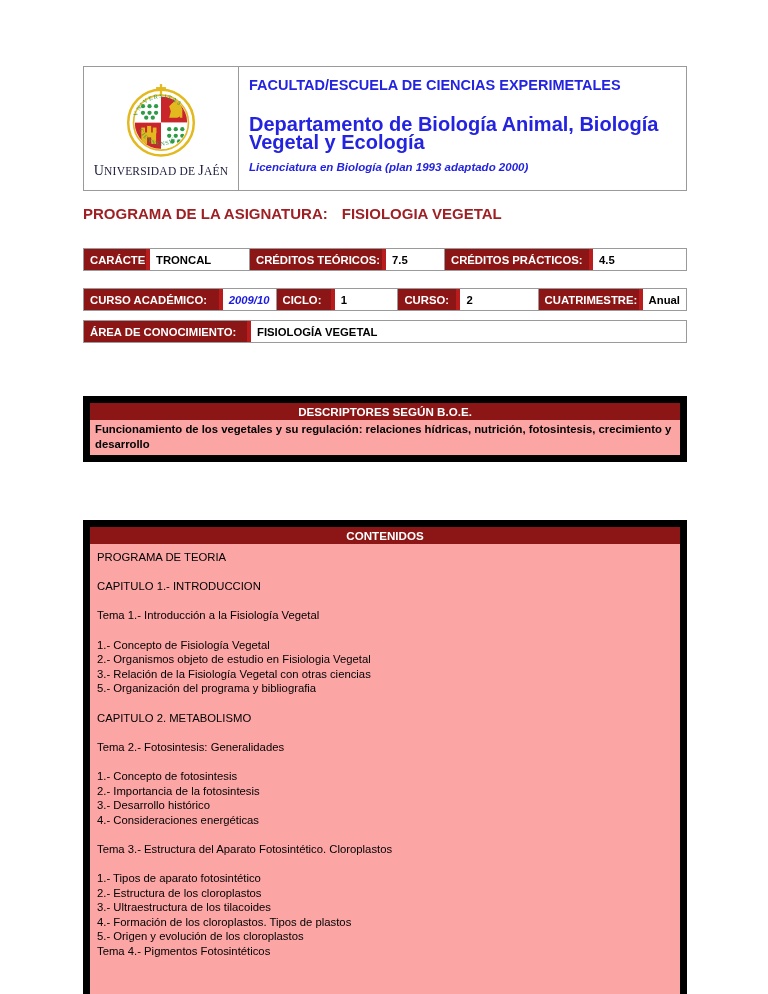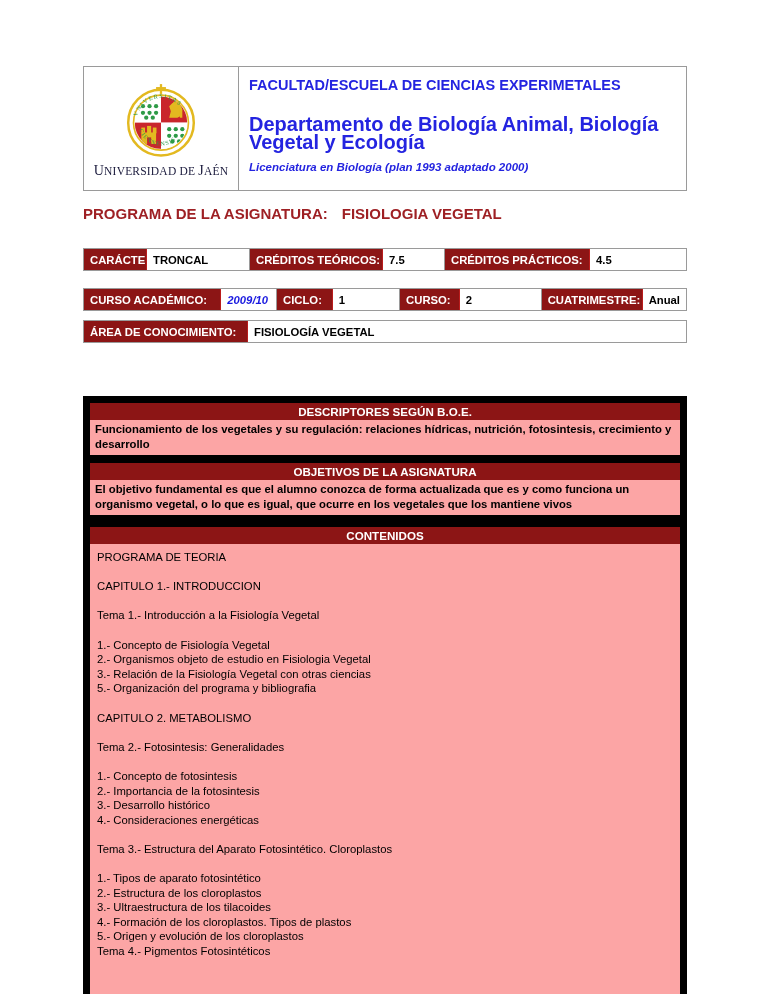--- a/index.html
+++ b/index.html
@@ -131,21 +131,21 @@
   }
   .val {
     background: #ffffff;
     color: #000000;
     font-size: 11.3px;
     font-weight: bold;
     display: flex;
     align-items: center;
     padding: 0 6px;
     box-sizing: border-box;
-    border-left: 1px solid #b91c1c;
+    border-left: 4px solid #b91c1c;
     border-right: 1px solid #9a9a9a;
     white-space: nowrap;
   }
   .val.last { border-right: none; }
   .val.blue { color: #1a1ae0; font-style: italic; }
 
   
   .w-caracter-lbl { width: 62px; }
   .w-caracter-val { width: 104px; }
   .w-ct-lbl { width: 132px; }
@@ -326,24 +326,20 @@
   <div class="info-table row3">
     <div class="lbl w-area-lbl">ÁREA DE CONOCIMIENTO:</div>
     <div class="val w-area-val">FISIOLOGÍA VEGETAL</div>
   </div>
 
   <div class="section sec-descriptores">
     <div class="section-head">DESCRIPTORES SEGÚN B.O.E.</div>
     <div class="section-body">Funcionamiento de los vegetales y su regulación: relaciones hídricas, nutrición, fotosintesis, crecimiento y desarrollo</div>
   </div>
 
-  <div class="section sec-objetivos">
-    <div class="section-head">OBJETIVOS DE LA ASIGNATURA</div>
-    <div class="section-body">El objetivo fundamental es que el alumno conozca de forma actualizada que es y como funciona un organismo vegetal, o lo que es igual, que ocurre en los vegetales que los mantiene vivos</div>
-  </div>
 
   <div class="section sec-contenidos">
     <div class="section-head">CONTENIDOS</div>
     <div class="contenidos-body">
         <div>PROGRAMA DE TEORIA</div>
         <div class="blank-line"></div>
         <div>CAPITULO 1.- INTRODUCCION</div>
         <div class="blank-line"></div>
         <div>Tema 1.- Introducción a la Fisiología Vegetal</div>
         <div class="blank-line"></div>

